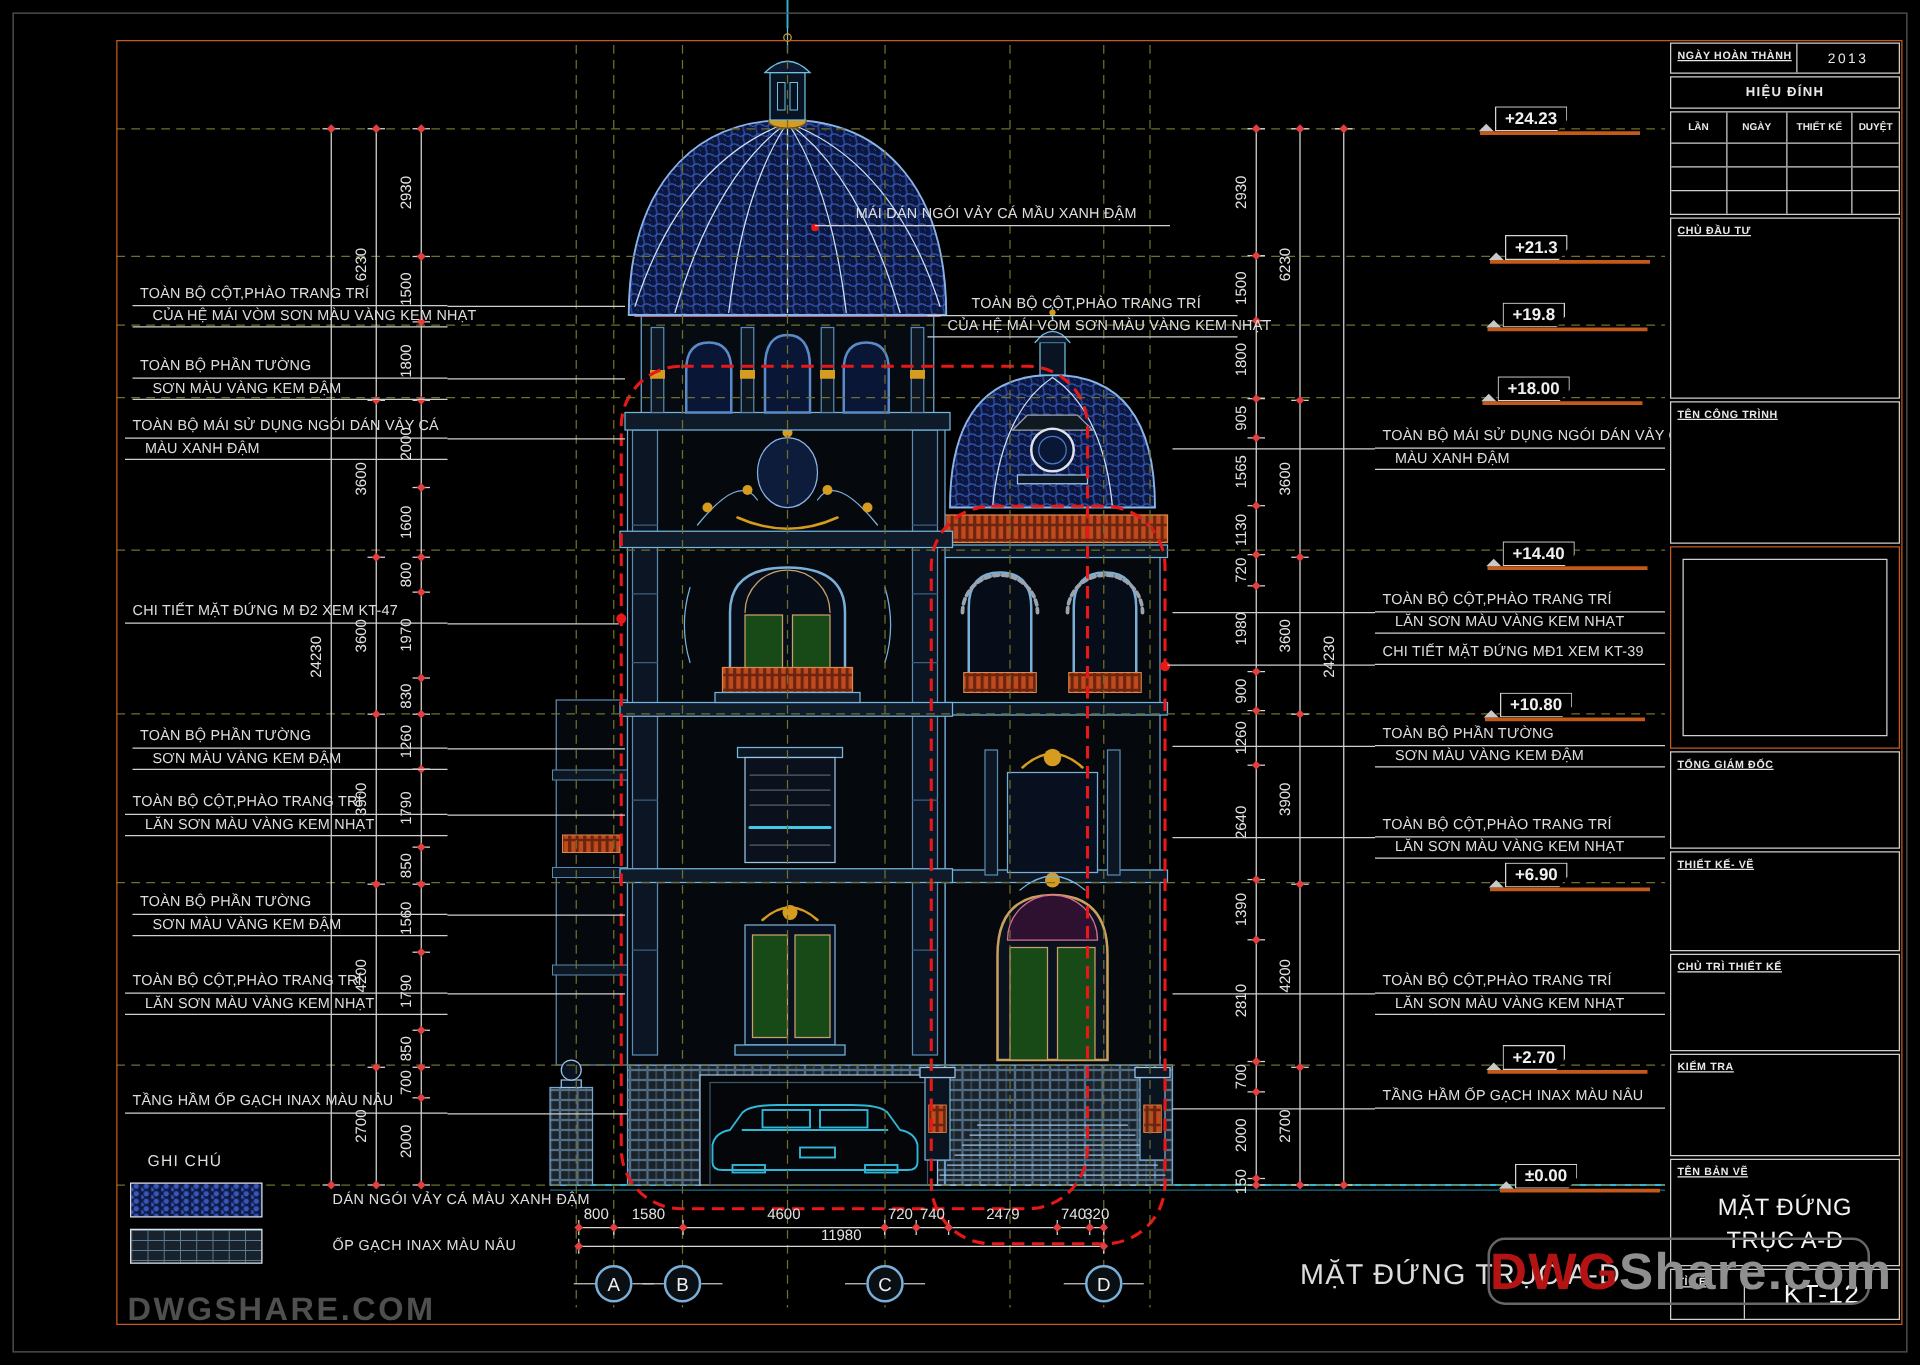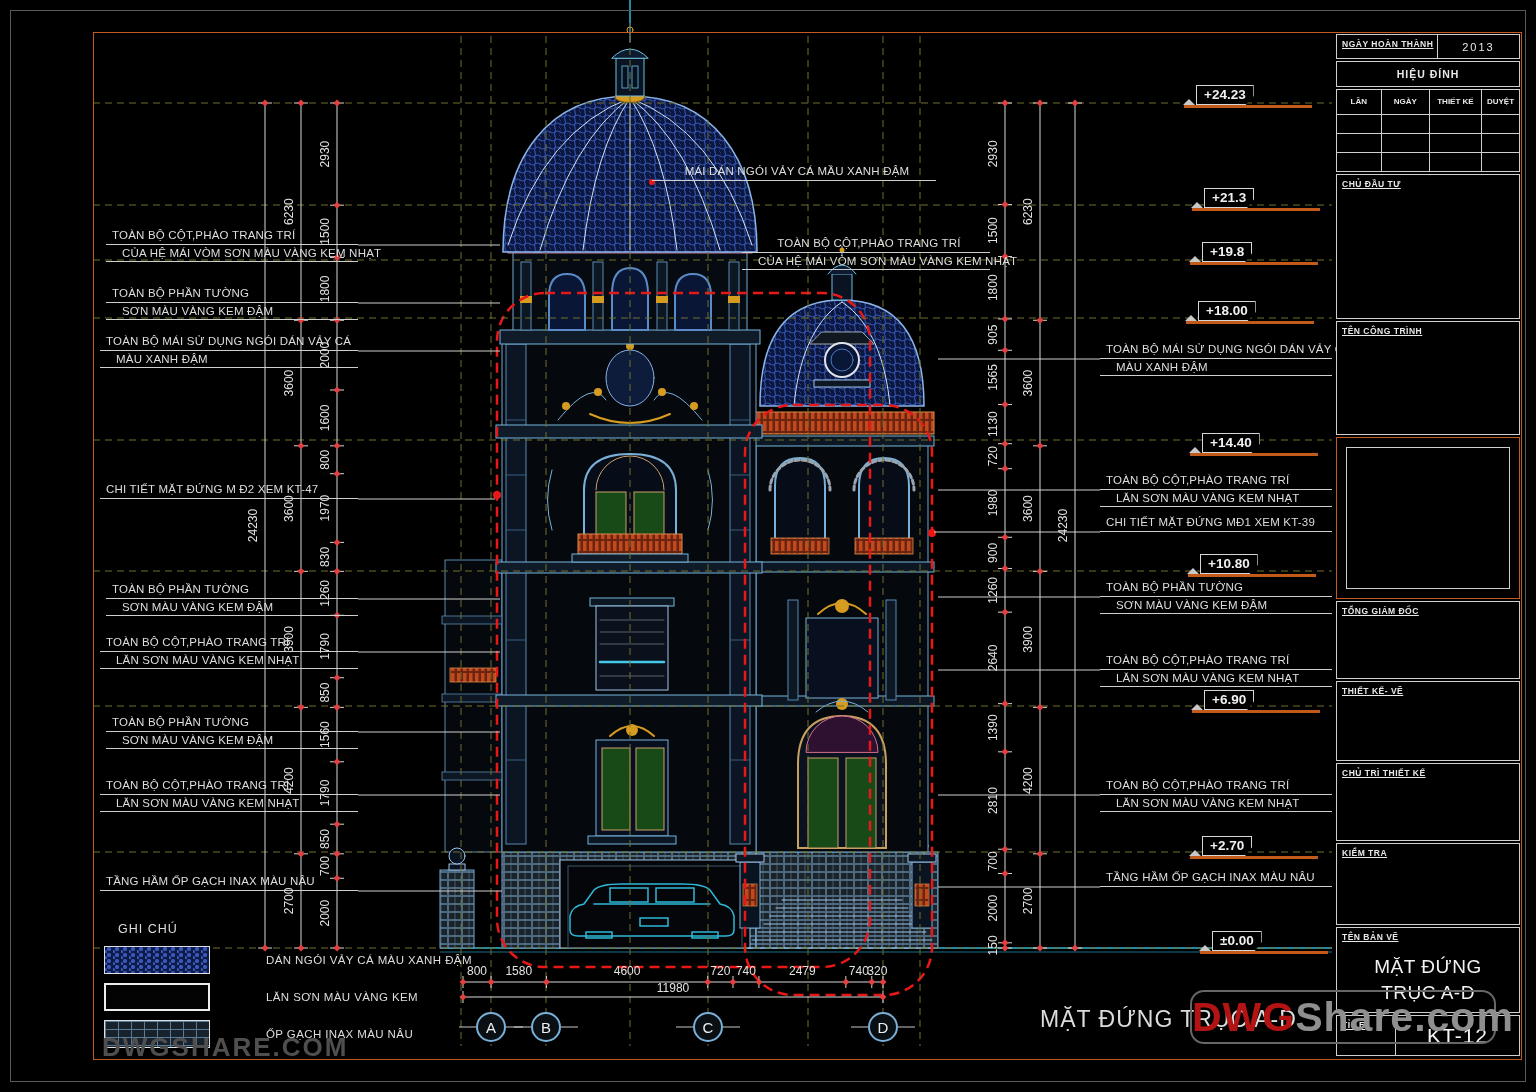--- a/index.html
+++ b/index.html
@@ -609,24 +609,20 @@
       <div class="elev" style="left: 1200px; top: 931px; margin-left: 12px;"><span class="flag">±0.00</span><span class="bar"></span><span class="tri"></span></div>
     </div>
 
   <div class="legend">
     <div class="ltitle">GHI CHÚ</div>
     <div class="lrow">
       <div class="sw sw-scales"></div>
       <div class="llabel">DÁN NGÓI VẢY CÁ MÀU XANH ĐẬM</div>
     </div>
     <div class="lrow">
-      <div class="sw sw-plain"></div>
-      <div class="llabel">LĂN SƠN MÀU VÀNG KEM</div>
-    </div>
-    <div class="lrow">
       <div class="sw sw-inax"></div>
       <div class="llabel">ỐP GẠCH INAX MÀU NÂU</div>
     </div>
   </div>
 
   <div class="footer-title">MẶT ĐỨNG TRỤC A-D</div>
 
   <div class="wm-left">DWGSHARE.COM</div>
   <div class="wm-brand">
     <span class="red">DWG</span>

